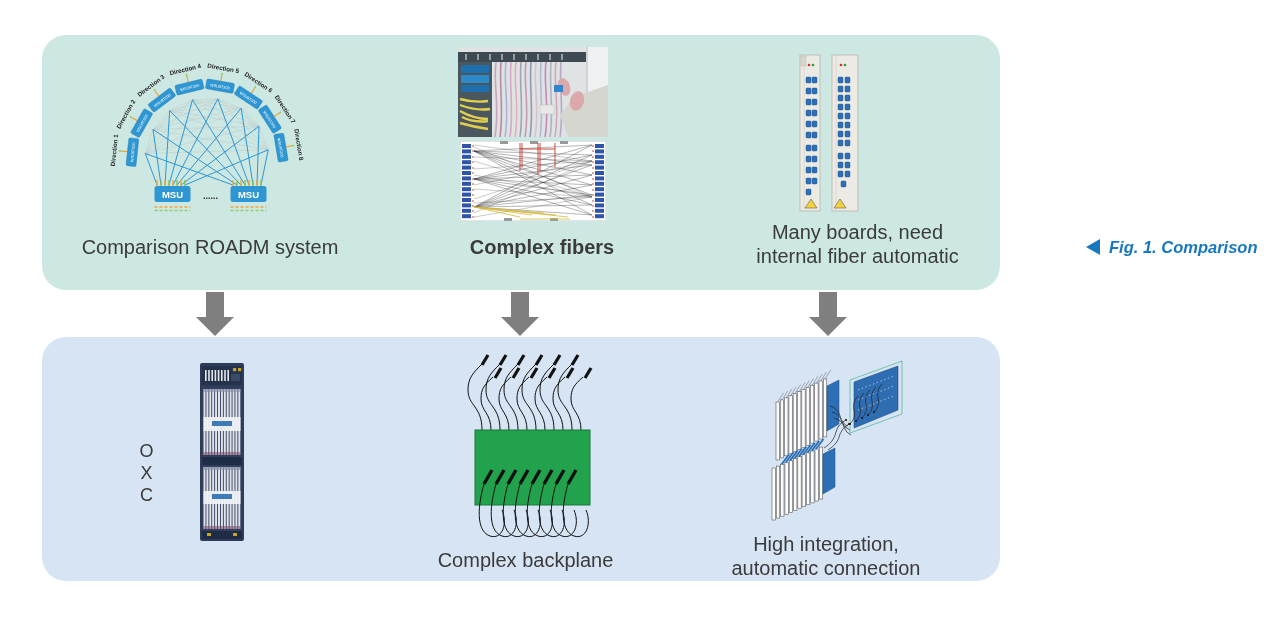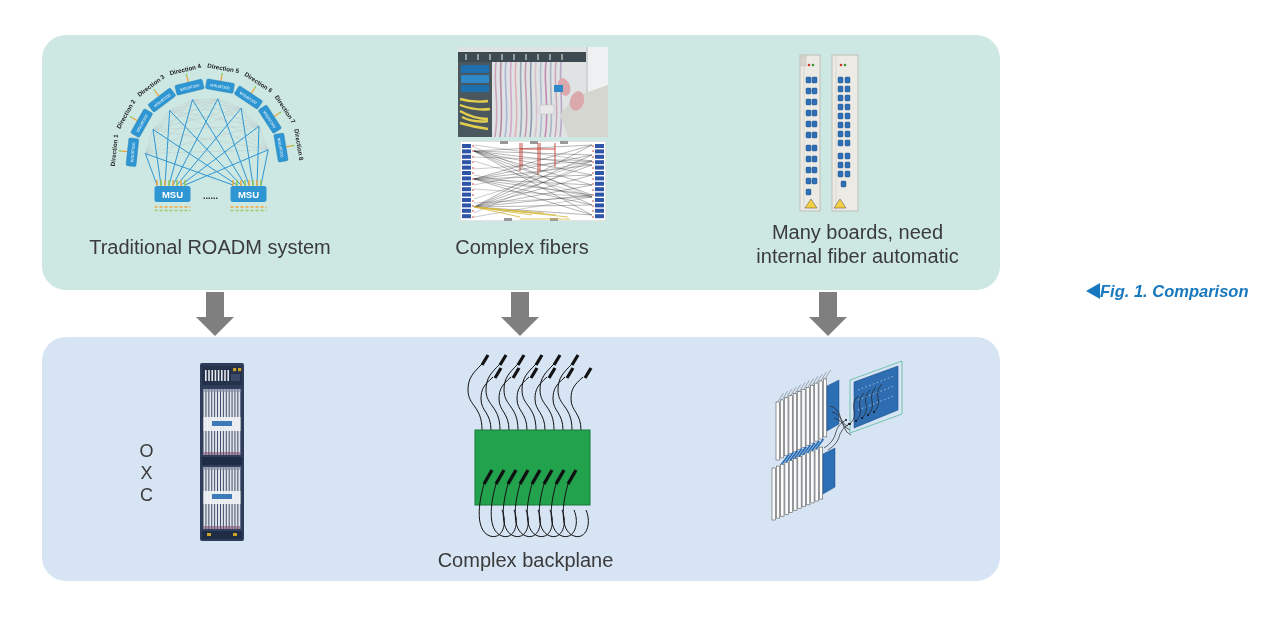--- a/index.html
+++ b/index.html
@@ -8,21 +8,21 @@
   .panel{position:absolute;left:42px;width:958px;border-radius:24px;}
   .panel.green{top:35px;height:255px;background:#cde8e2;}
   .panel.blue{top:337px;height:244px;background:#d6e4f4;}
   .col-label{position:absolute;text-align:center;font-size:20px;line-height:23.5px;color:#3b3b3b;}
   .abs{position:absolute;}
   .arrow{position:absolute;width:38px;height:44px;top:292px;}
   .arrow .shaft{position:absolute;left:10px;top:0;width:18px;height:25px;background:#7f7f7f;}
   .arrow .head{position:absolute;left:0;top:25px;width:0;height:0;
                border-left:19px solid transparent;border-right:19px solid transparent;
                border-top:19px solid #7f7f7f;}
-  .caption{position:absolute;left:1086px;top:236px;display:flex;margin-top:44px;}
+  .caption{position:absolute;left:1086px;top:236px;display:flex;gap:9px;}
   .cap-tri{width:0;height:0;margin-top:3px;border-top:8px solid transparent;
            border-bottom:8px solid transparent;border-right:14px solid #1878be;}
   .cap-text{font-style:italic;font-weight:600;font-size:16.5px;line-height:22px;color:#1878be;}
   .oxc{position:absolute;left:130px;top:440px;width:34px;text-align:center;
        font-size:18px;line-height:22px;color:#3a3a3a;letter-spacing:1px;}
   svg{display:block;}
   svg text{font-family:"Liberation Sans","DejaVu Sans",sans-serif;}
 </style>
 </head>
 <body>
@@ -250,22 +250,22 @@
         <rect x="47" y="100" width="5" height="6" rx="1"></rect>
       <rect x="40" y="109" width="5" height="6" rx="1"></rect>
         <rect x="47" y="109" width="5" height="6" rx="1"></rect>
       <rect x="40" y="118" width="5" height="6" rx="1"></rect>
         <rect x="47" y="118" width="5" height="6" rx="1"></rect>
       <rect x="43" y="128" width="5" height="6" rx="1"></rect>
     </g>
     <polygon points="42,146 48,155 36,155" fill="#f4d03f" stroke="#444" stroke-width="0.5"></polygon>
   </svg>
 
-  <div class="col-label" style="left:60px;top:236px;width:300px;">Traditional ROADM system</div>
-  <div class="col-label" style="left:432px;top:236px;width:180px;">Complex fibers</div>
+  <div class="col-label" style="left:60px;top:236px;width:300px;">Comparison ROADM system</div>
+  <div class="col-label" style="left:452px;top:236px;width:180px;font-weight:bold;">Complex fibers</div>
   <div class="col-label" style="left:755px;top:221px;width:205px;">
     <div>Many boards, need</div>
     <div>internal fiber automatic</div>
   </div>
 
   <div class="arrow" style="left:196px;">
       <div class="shaft"></div>
       <div class="head"></div>
     </div>
   <div class="arrow" style="left:501px;">
@@ -471,20 +471,24 @@
     <polygon points="61,98 73,92 73,131 61,138" fill="#2d6fb5" stroke="#1a4f8a" stroke-width="0.5"></polygon>
     <g stroke="#222" stroke-width="0.7" fill="none">
       <path d="M62,92 q10,-6 12,-16 q2,-8 10,-12"></path>
         <path d="M66,94 q10,-6 12,-16 q2,-6 9,-10"></path>
     </g>
     <circle cx="84" cy="64" r="1" fill="#111"></circle>
       <circle cx="87" cy="68" r="1" fill="#111"></circle>
   </svg>
 
   <div class="col-label" style="left:433px;top:549px;width:185px;">Complex backplane</div>
+  <div class="col-label" style="left:726px;top:533px;width:200px;">
+    <div>High integration,</div>
+    <div>automatic connection</div>
+  </div>
 
   <div class="caption">
     <div class="cap-tri"></div>
     <div class="cap-text">
       <div>Fig. 1. Comparison</div>
     </div>
   </div>
 
 </div>
 

